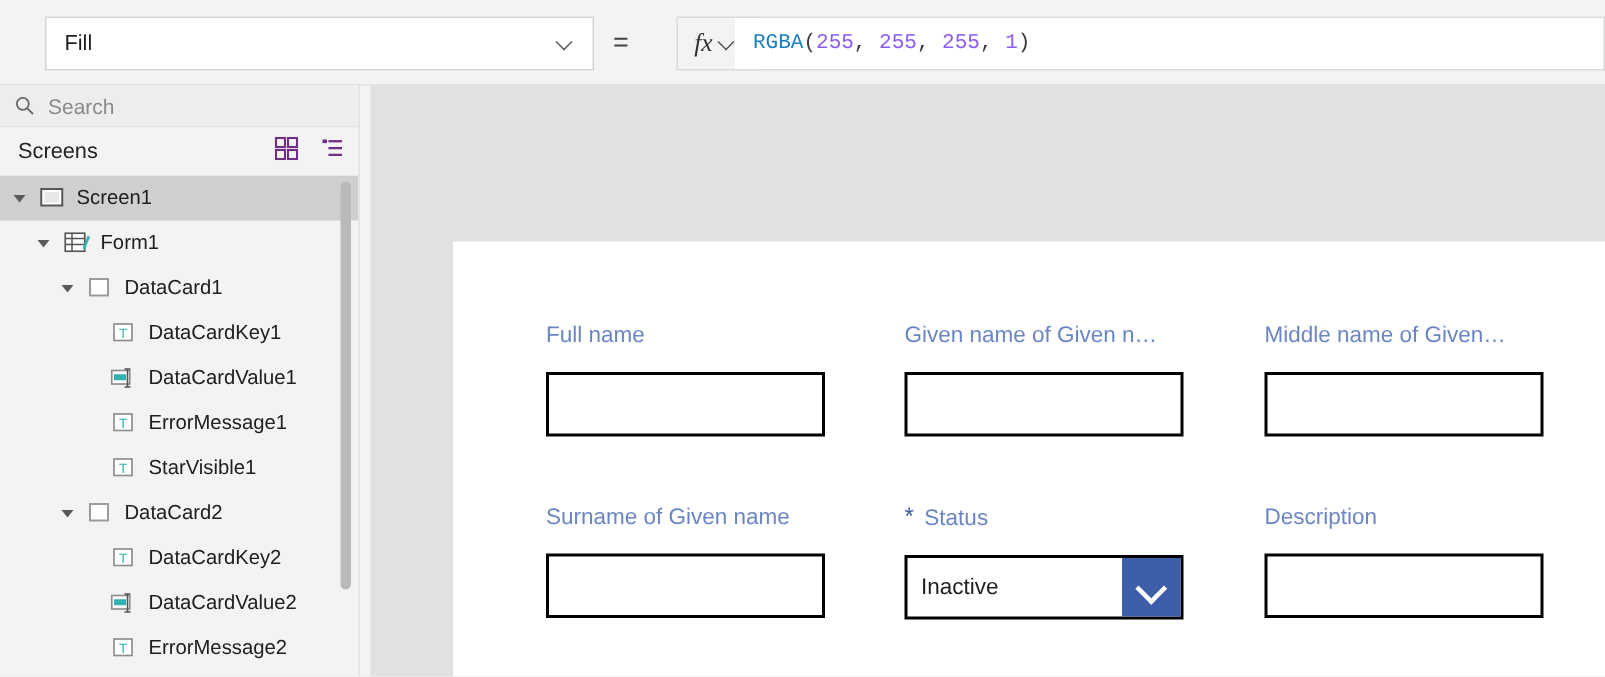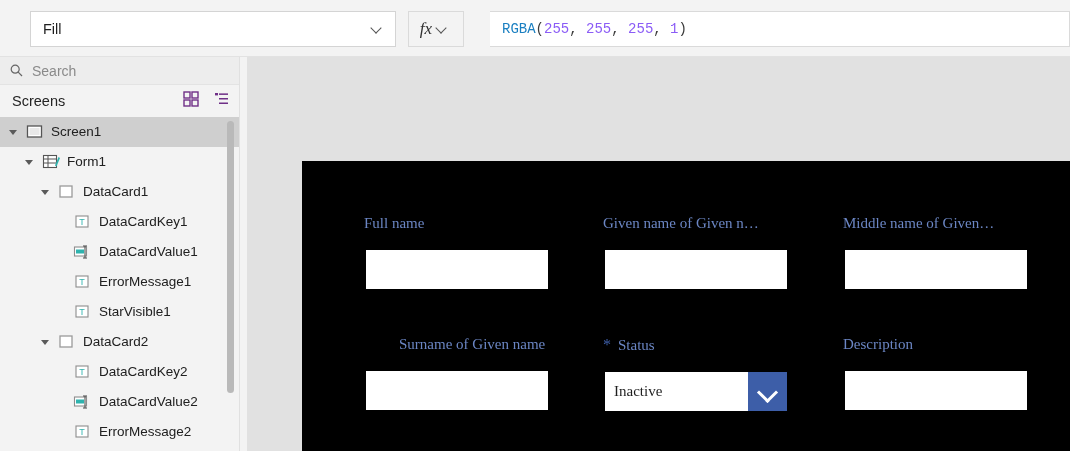--- a/index.html
+++ b/index.html
@@ -48,21 +48,21 @@
     transform: rotate(45deg);
   }
   #equals-sign {
     position: absolute; left: 405px; top: 18px;
     width: 18px; height: 20px;
     font-size: 18px; color: #444;
     text-align: center; line-height: 20px;
     font-family: "Liberation Sans", sans-serif;
   }
   #fx-button {
-    position: absolute; left: 408px; top: 11px;
+    position: absolute; left: 451px; top: 11px;
     width: 56px; height: 36px;
     background: #f3f3f3;
     border: 1px solid #dadada;
     display: flex; align-items: center; justify-content: center;
     gap: 4px;
     cursor: pointer;
   }
   #fx-button .fx-glyph {
     font-family: "Liberation Serif", serif;
     font-style: italic;
@@ -161,22 +161,21 @@
 
   
   #canvas {
     position: absolute; left: 247px; top: 57px;
     width: 823px; height: 394px;
     background: #e1e1e1;
   }
   #app-screen {
     position: absolute; left: 55px; top: 104px;
     width: 768px; height: 290px;
-    background: #000000;
-    font-family: Liberation Serif, serif;
+    background: #ffffff;
   }
   .field {
     position: absolute;
   }
   .field-label {
     font-size: 15px;
     color: #6b86c4;
     white-space: nowrap;
     line-height: 1;
   }
@@ -432,21 +431,21 @@
           </div>
           <div class="field-input"></div>
         </div>
         <div class="field" style="left: 541px; top: 55px;">
           <div style="display: flex; align-items: center;">
             <span class="field-label">Middle name of Given…</span>
           </div>
           <div class="field-input"></div>
         </div>
         <div class="field" style="left: 62px; top: 176px;">
-          <div style="display: flex; align-items: flex-end; margin-left: 35px;">
+          <div style="display: flex; align-items: flex-end;">
             <span class="field-label">Surname of Given name</span>
           </div>
           <div class="field-input"></div>
         </div>
         <div class="field" style="left: 301px; top: 176px;">
           <div style="display: flex; align-items: center;">
             <span class="req-star">*</span>
             <span class="field-label">Status</span>
           </div>
           <div class="field-dropdown">

